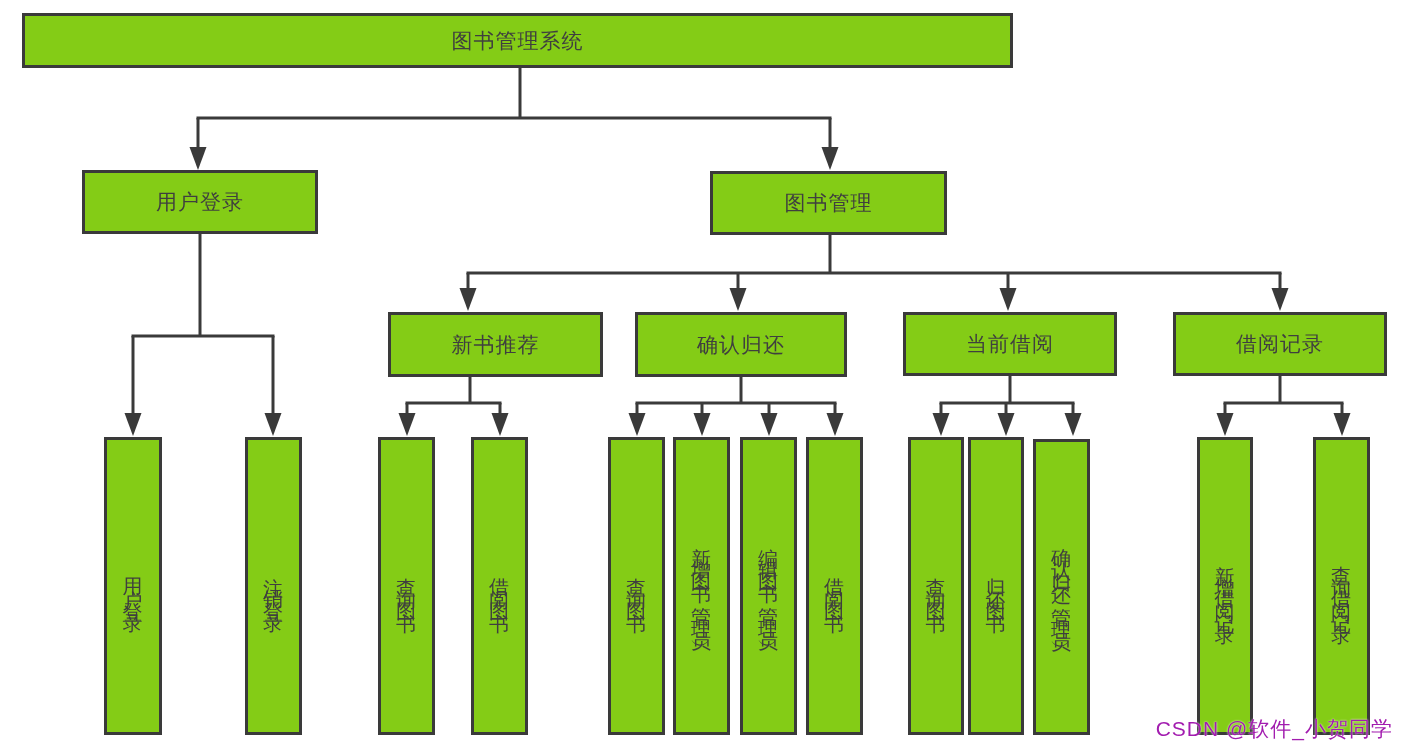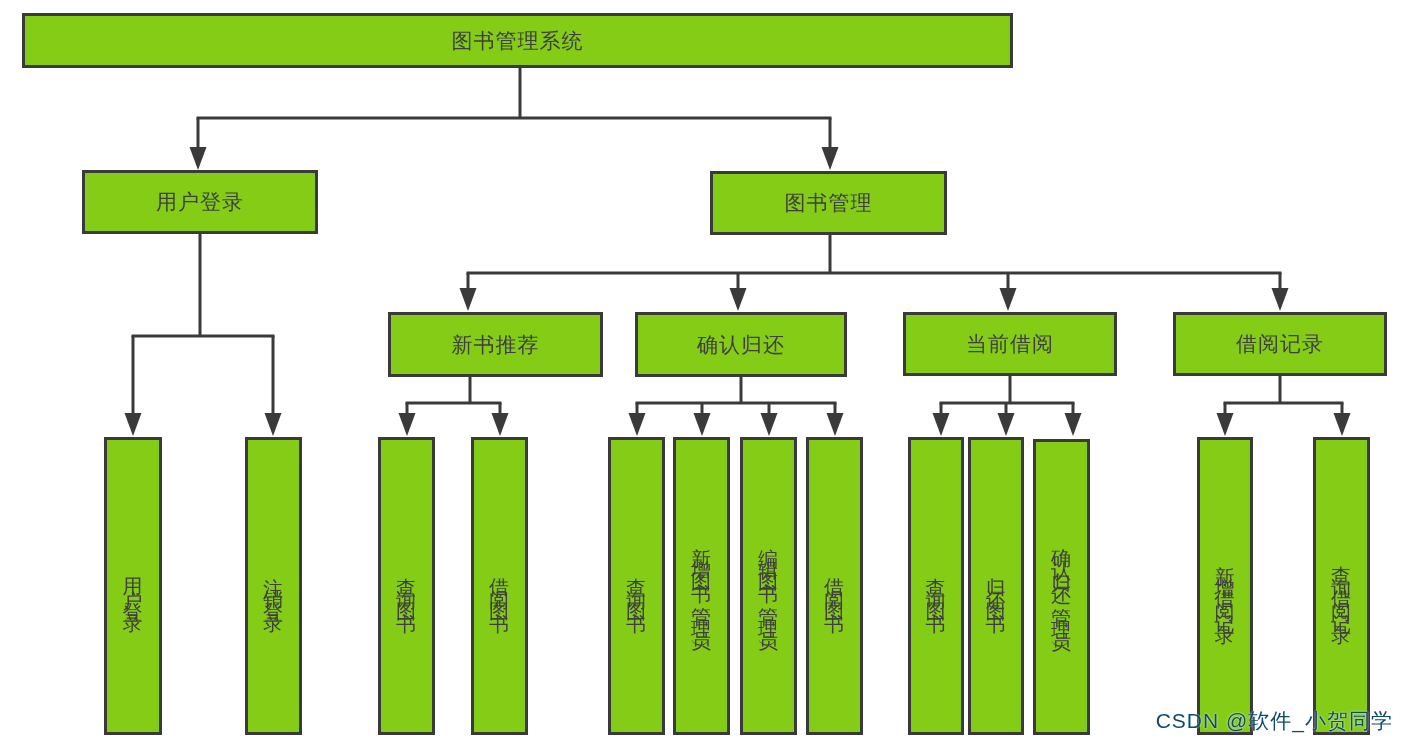--- a/index.html
+++ b/index.html
@@ -40,23 +40,23 @@
     writing-mode: vertical-rl;
     text-orientation: mixed;
     font-size: 20px;
     letter-spacing: 12px;
     line-height: 1;
     color: #3f3f3f;
   }
   .watermark {
     position: absolute;
     right: 12px;
-    bottom: 12px;
+    bottom: 4px;
     font-size: 21px;
-    color: #0c4a6e;
+    color: #a21caf;
     text-shadow: 0 0 2px #ffffff;
     letter-spacing: 1px;
     pointer-events: none;
     text-align: center;
   }
 </style>
 </head>
 <body>
 
 <div class="canvas">

